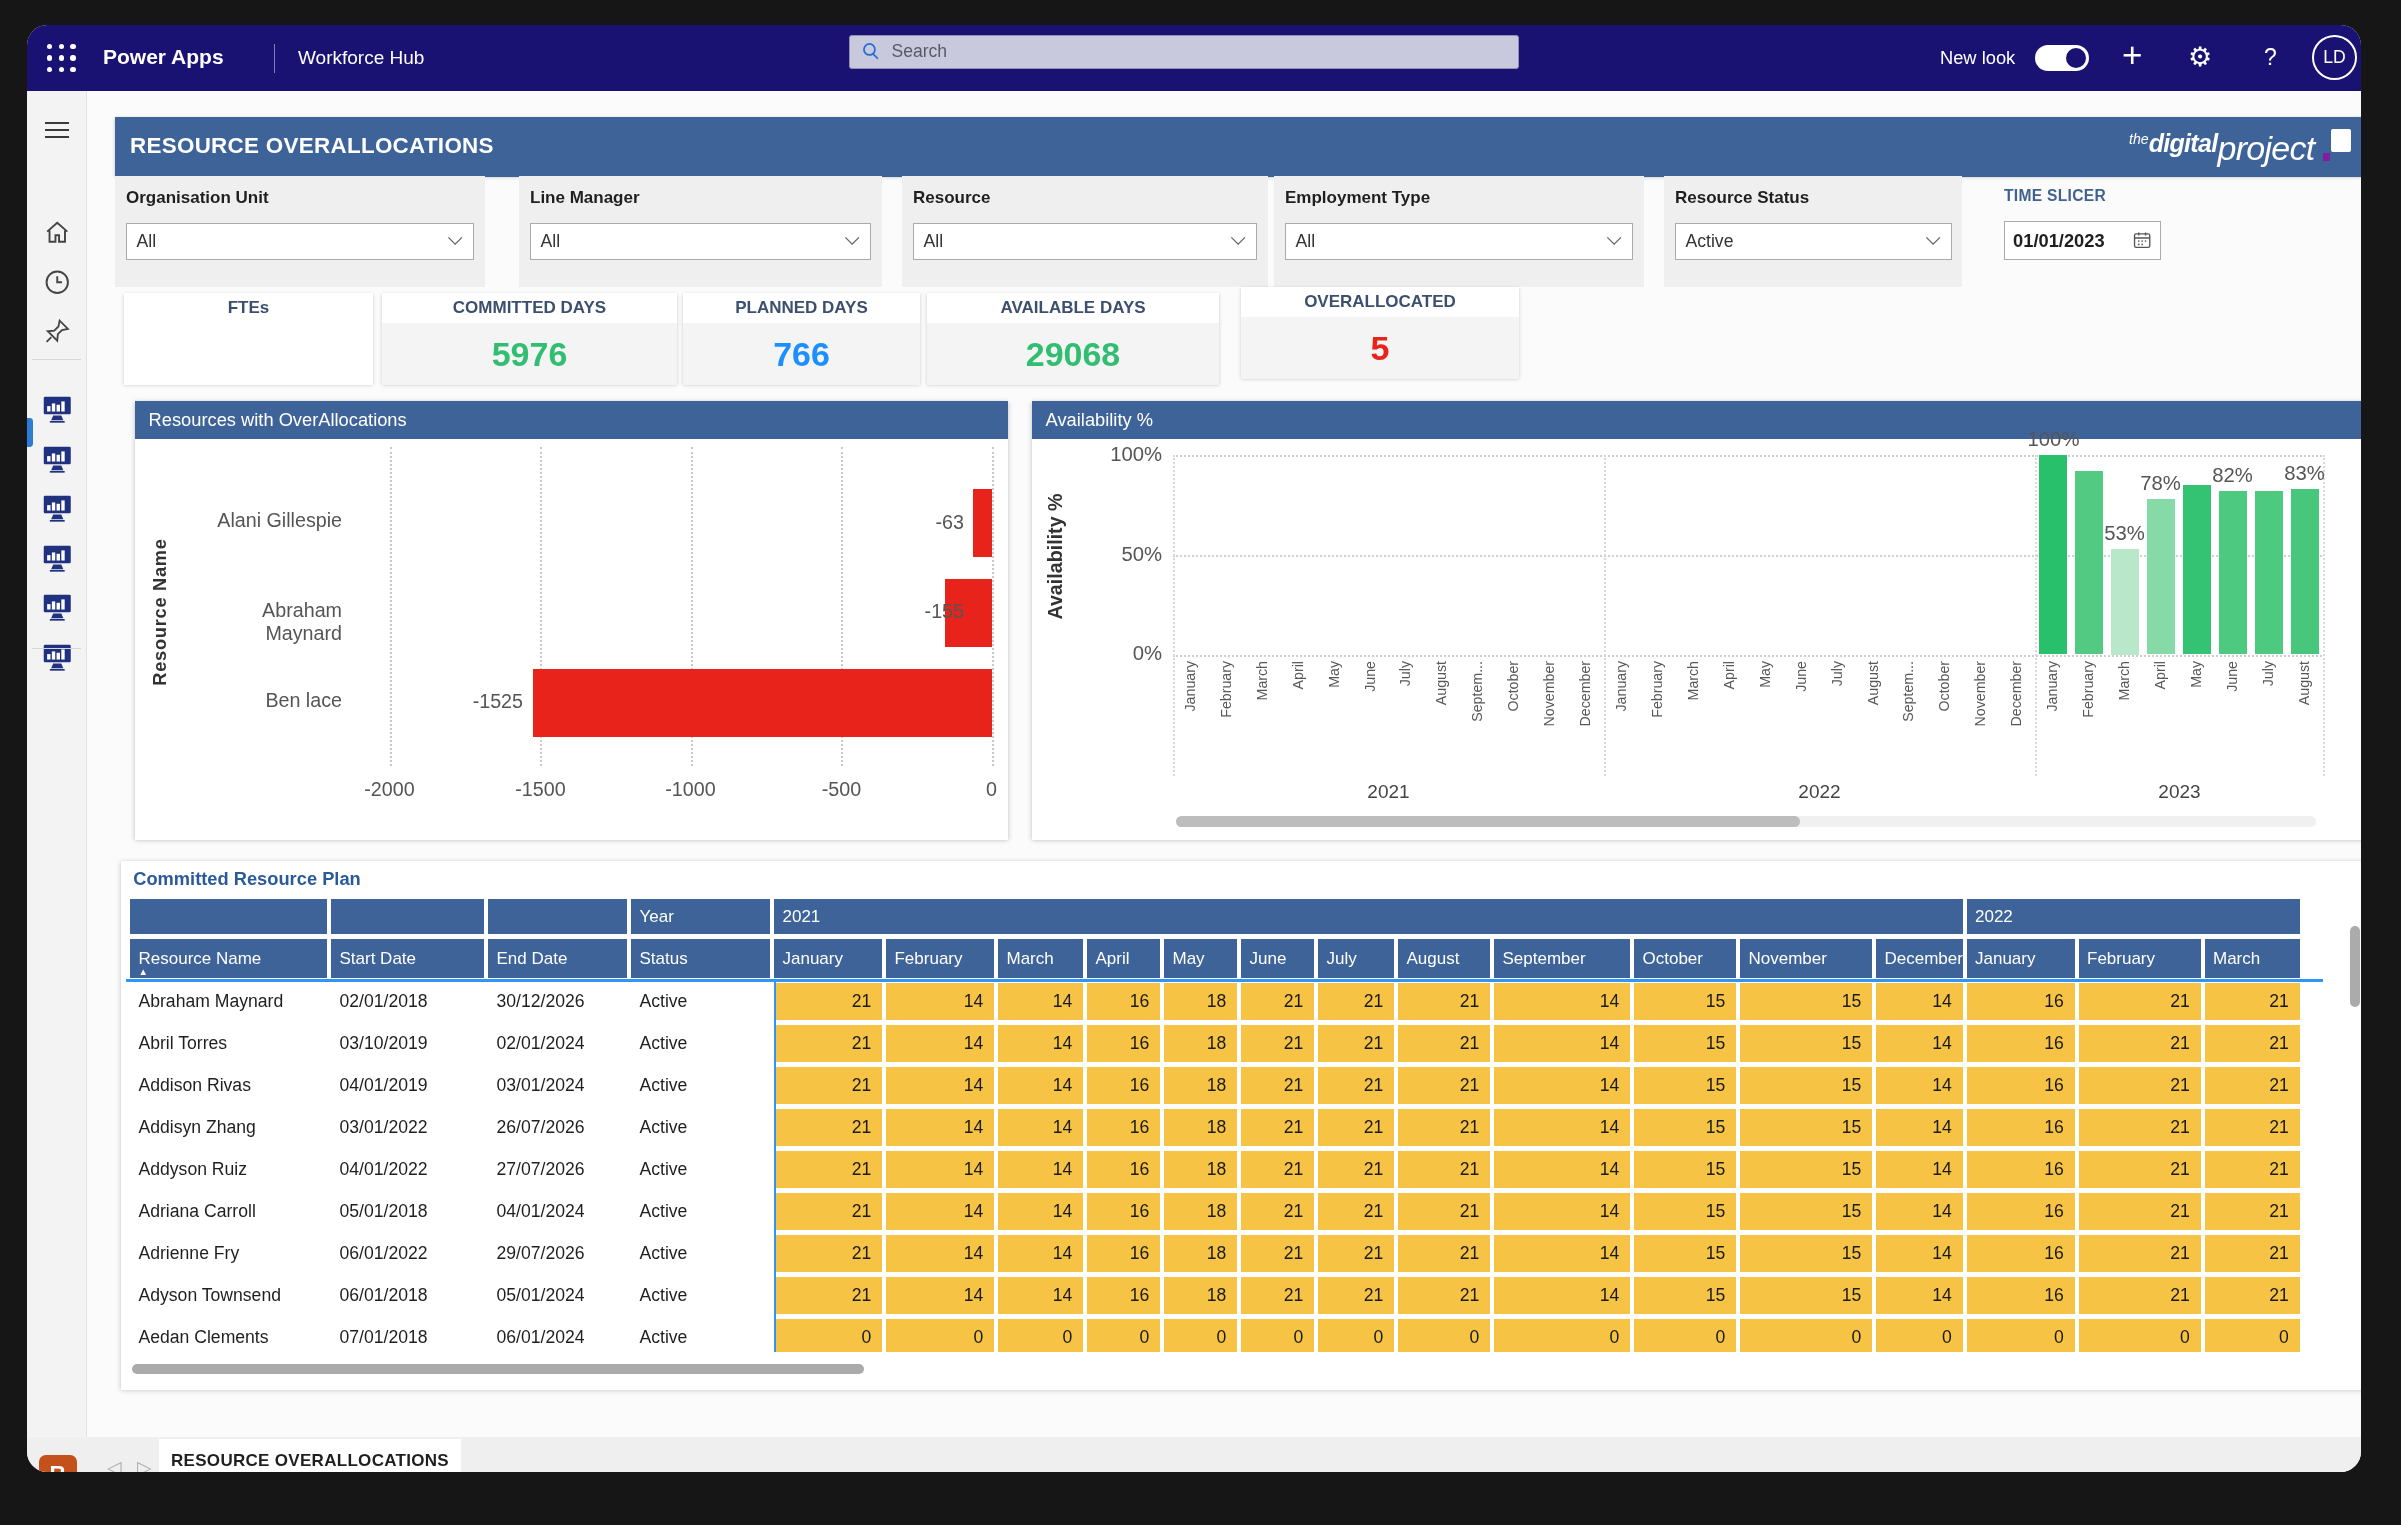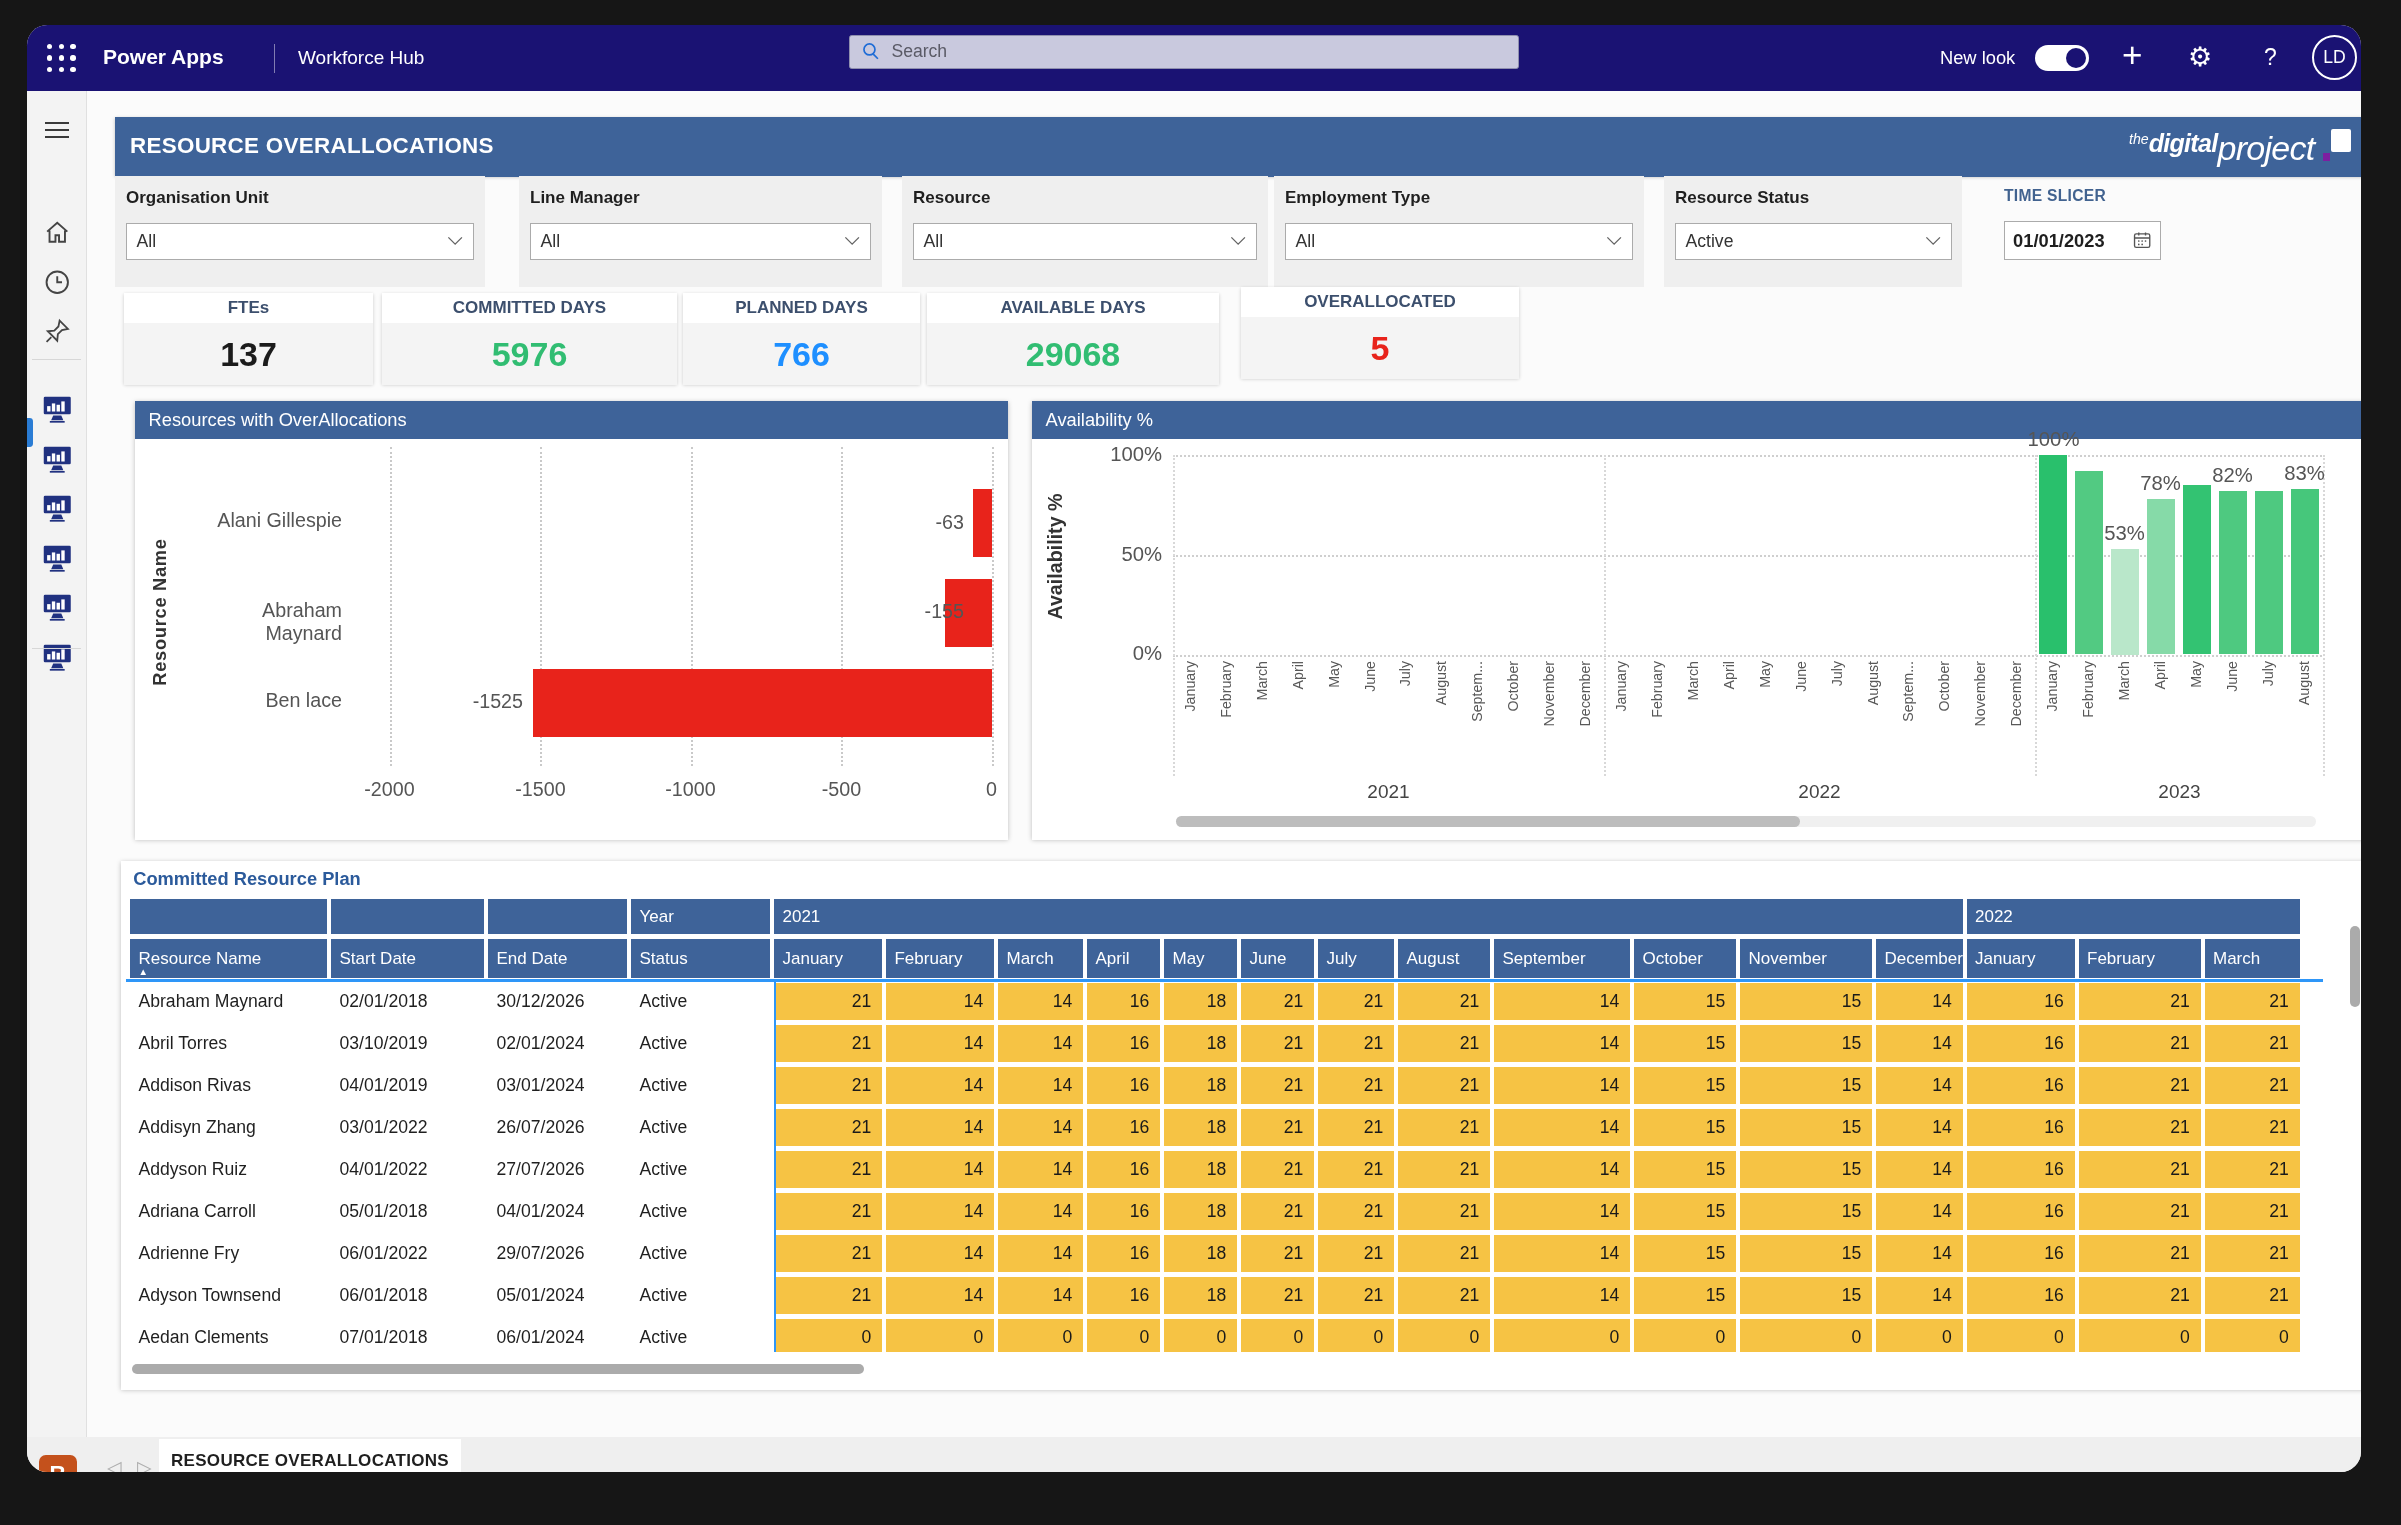--- a/index.html
+++ b/index.html
@@ -297,21 +297,20 @@
           <circle cx="16" cy="13" r="1" fill="#555"></circle>
           <circle cx="8" cy="17" r="1" fill="#555"></circle>
           <circle cx="12" cy="17" r="1" fill="#555"></circle>
         </svg>
     </div>
   </div>
 
   <div id="kpis">
       <div class="kpi" style="left: 97px; width: 249px; top: 268px;">
         <div class="klabel">FTEs</div>
-        <div class="kval" style="color: rgb(27, 27, 27);">137</div>
       </div>
       <div class="kpi" style="left: 355px; width: 295px; top: 268px;">
         <div class="klabel">COMMITTED DAYS</div>
         <div class="kval" style="color: rgb(49, 189, 114);">5976</div>
       </div>
       <div class="kpi" style="left: 656px; width: 237px; top: 268px;">
         <div class="klabel">PLANNED DAYS</div>
         <div class="kval" style="color: rgb(30, 143, 255);">766</div>
       </div>
       <div class="kpi" style="left: 900px; width: 292px; top: 268px;">

